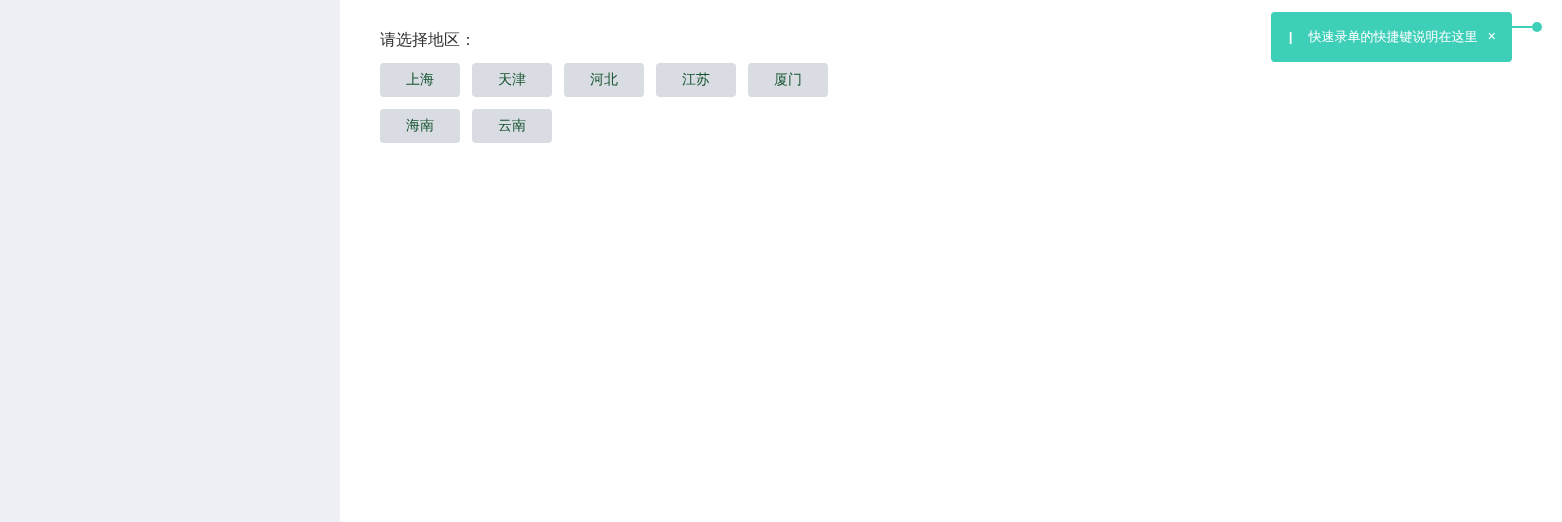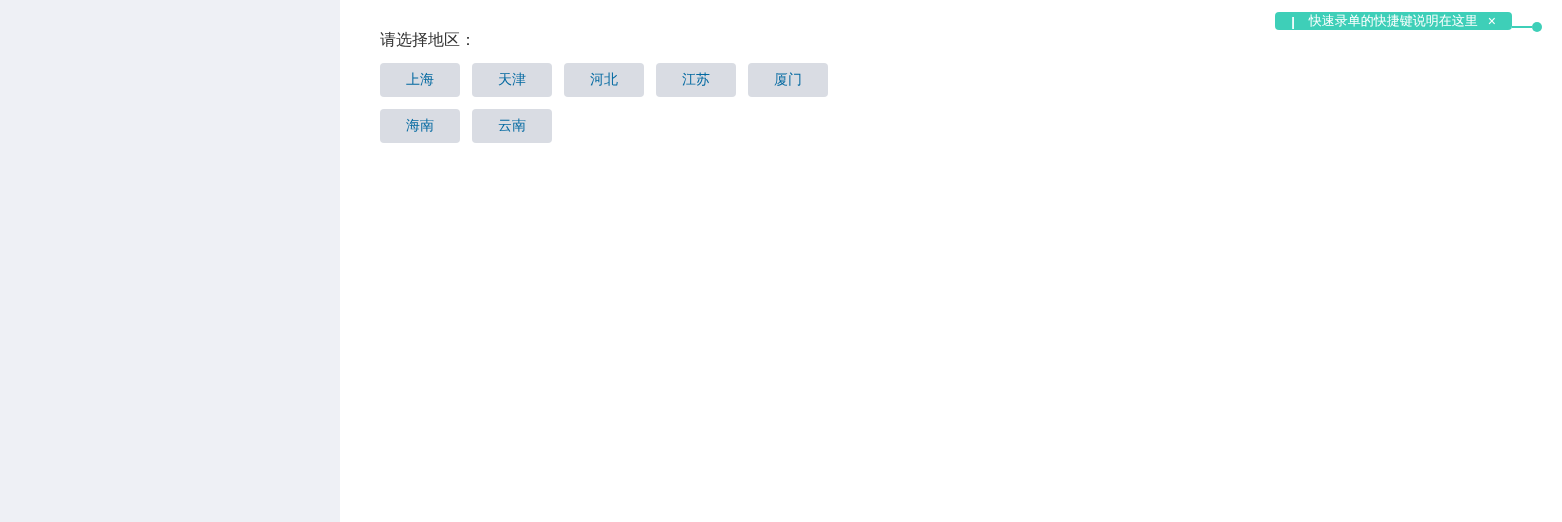--- a/index.html
+++ b/index.html
@@ -48,42 +48,43 @@
       flex-wrap: wrap;
       gap: 12px;
       margin-bottom: 12px;
     }
 
     .region-btn {
       padding: 8px 20px;
       background: #d9dce3;
       border: none;
       border-radius: 4px;
-      color: #0369a1;
+      color: #14532d;
       font-size: 14px;
       cursor: pointer;
       min-width: 80px;
       text-align: center;
       font-family: 'Microsoft YaHei', '微软雅黑', sans-serif;
     }
 
     
     .tooltip-banner {
       position: absolute;
       top: 12px;
       right: 50px;
       background: #3ecfb8;
       color: #fff;
-      padding: 0 16px;
+      padding: 16px 16px;
       border-radius: 4px;
       font-size: 13px;
       display: flex;
       align-items: center;
       gap: 10px;
       white-space: nowrap;
+      font-family: Liberation Mono, monospace;
     }
 
     .tooltip-banner::before {
       content: '|';
       font-weight: bold;
       margin-right: 4px;
     }
 
     .tooltip-close {
       cursor: pointer;

